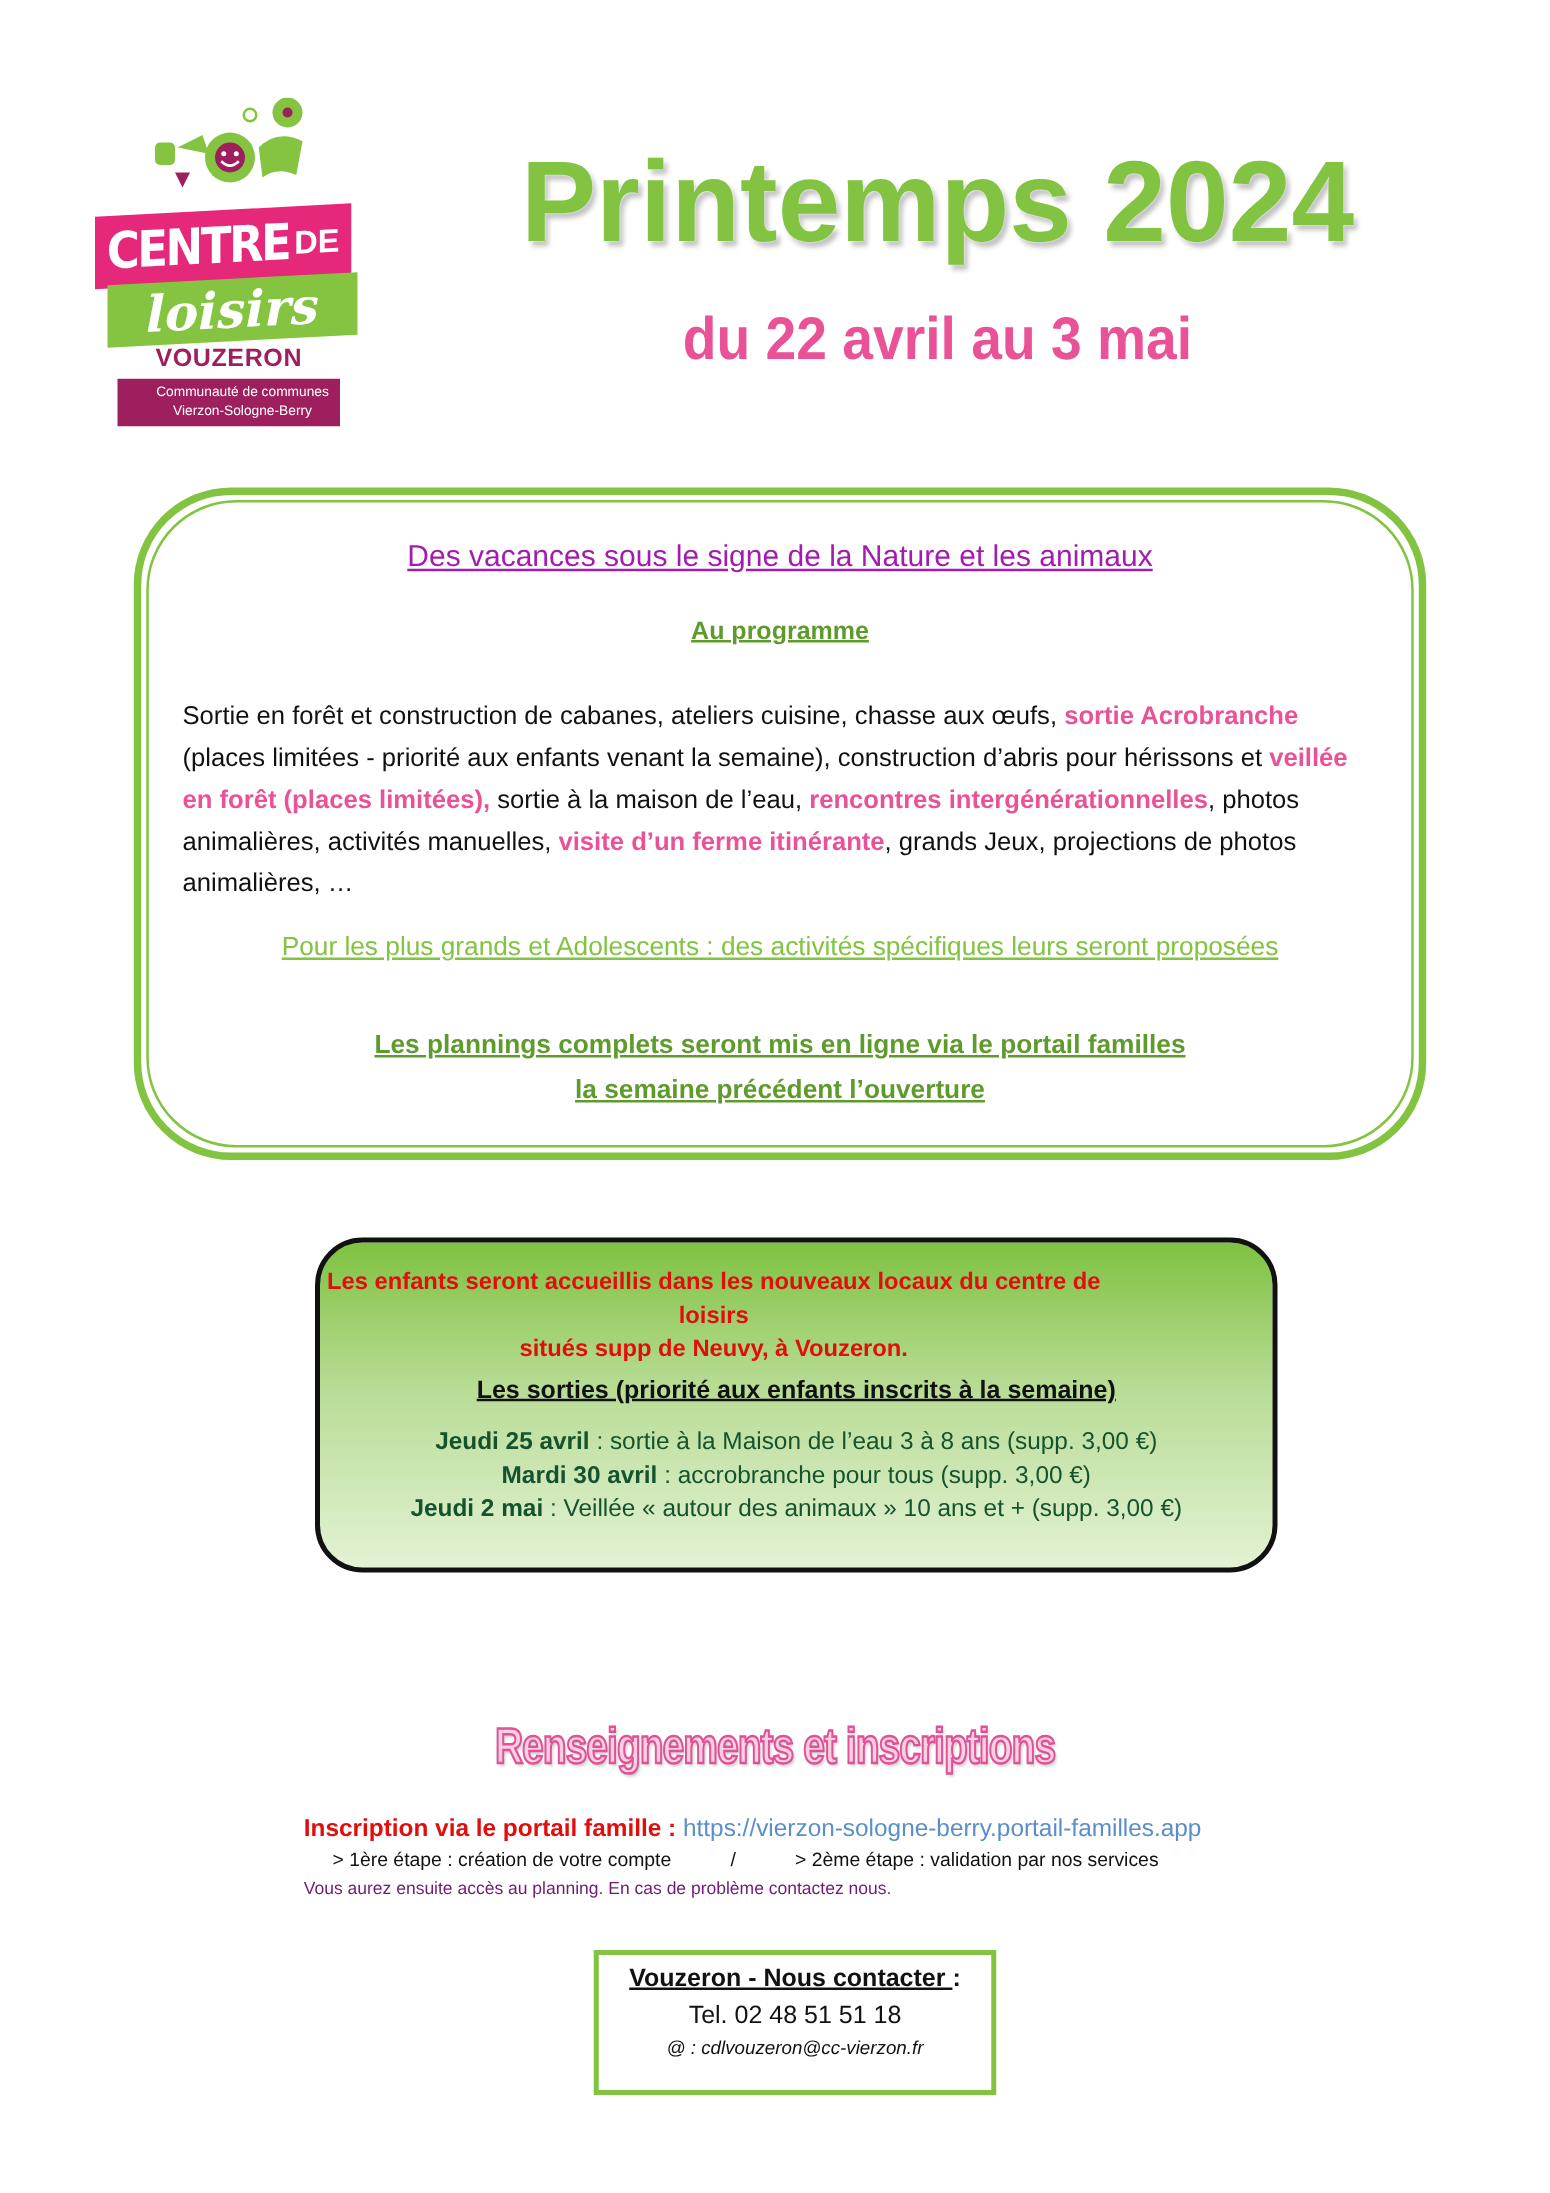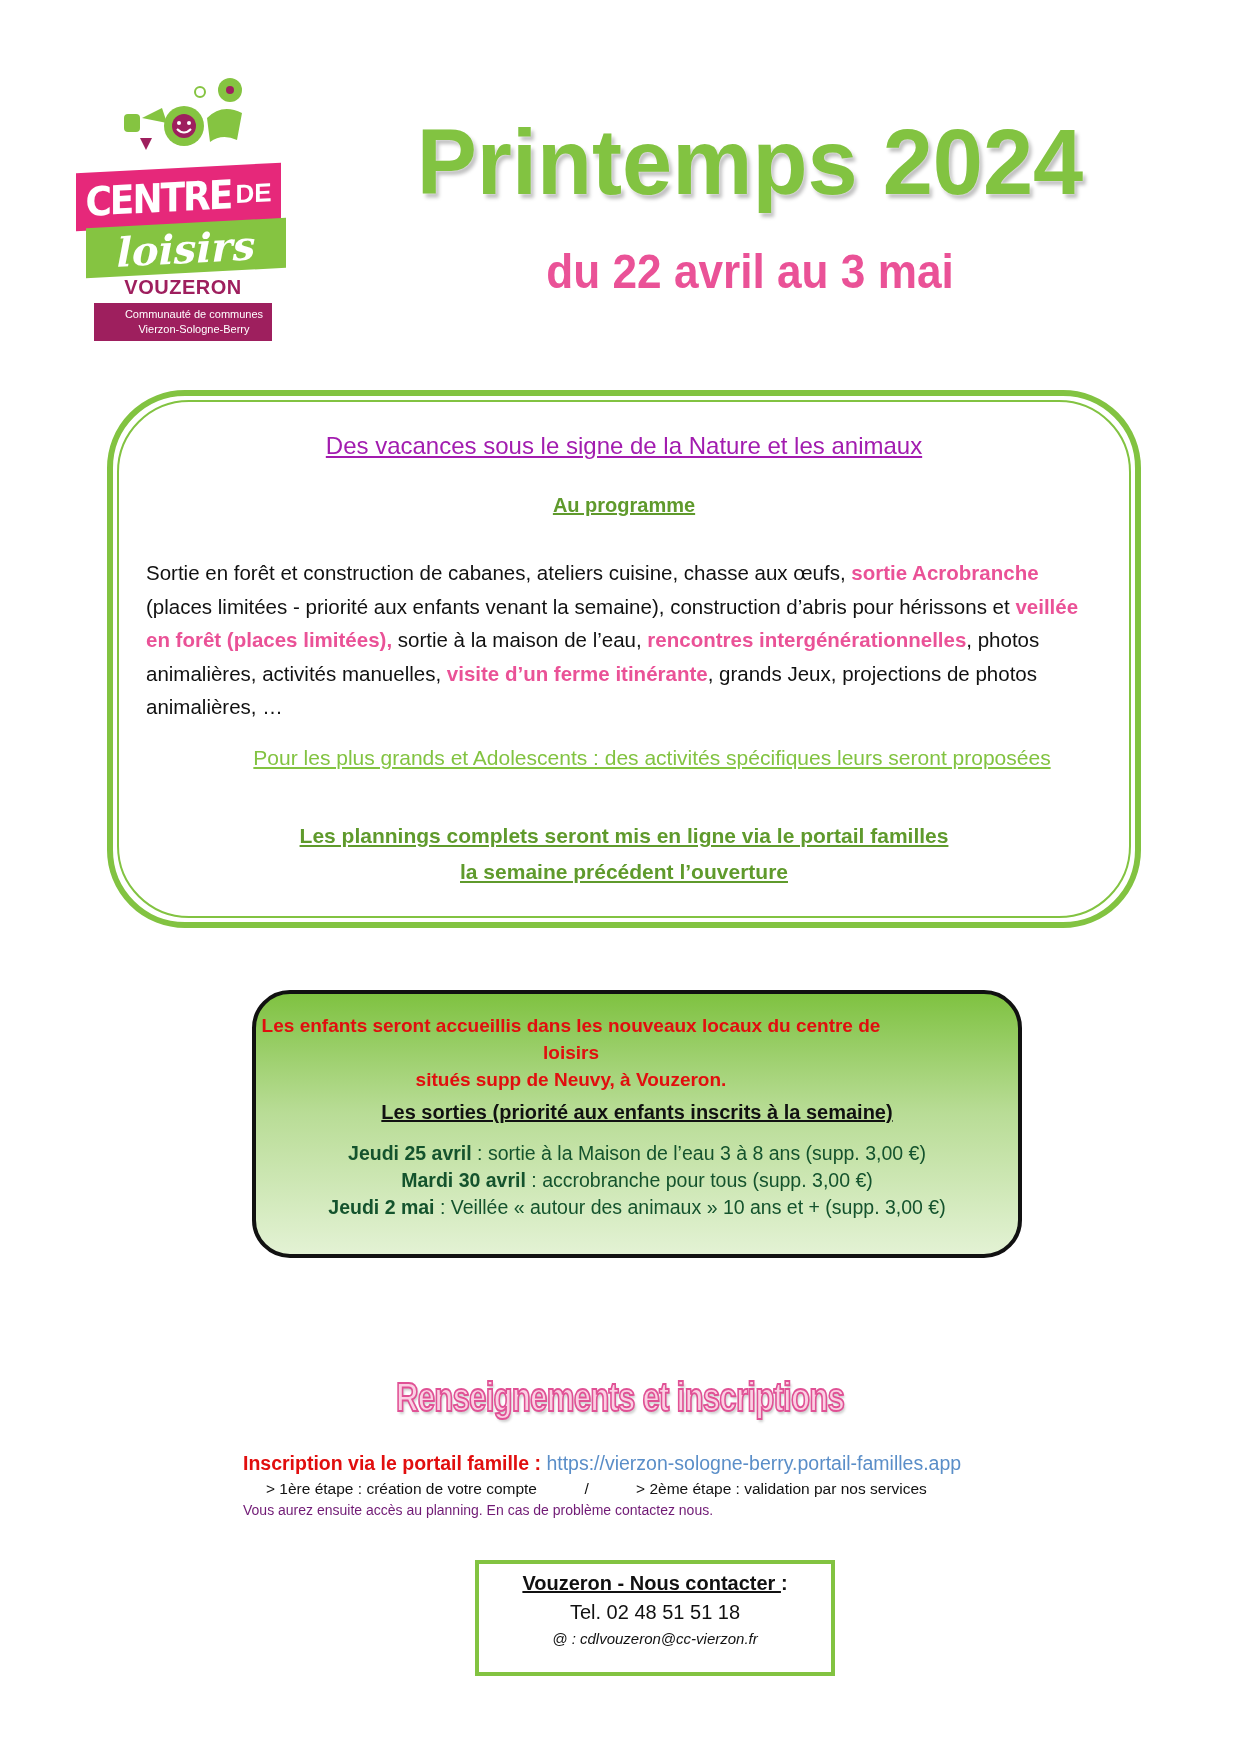--- a/index.html
+++ b/index.html
@@ -30,42 +30,42 @@
               color: #ea5297; transform: scaleX(0.92); }
 
   
   .box1 { left: 107px; top: 390px; width: 1034px; height: 538px; border: 6px solid #82c341;
           border-radius: 78px; box-sizing: border-box; }
   .box1::after { content:""; position:absolute; left:4px; top:4px; right:4px; bottom:4px; border: 2px solid #82c341; border-radius: 72px; }
   .box1-h1 { left: 107px; top: 432px; width: 1034px; text-align:center; color:#a21caf; font-size: 24px; text-decoration: underline; }
   .box1-h2 { left: 107px; top: 494px; width: 1034px; text-align:center; color:#5f9a2c; font-size: 20px; font-weight:bold; text-decoration: underline; }
   .box1-body { left: 146px; top: 556px; width: 950px; font-size: 20.5px; line-height: 33.5px; color:#111; }
   .pink { color:#ea5297; font-weight:bold; }
-  .box1-teen { left: 107px; top: 746px; width: 1034px; text-align:center; color:#82c341; font-size: 21px; text-decoration: underline; padding-left: 28px; }
+  .box1-teen { left: 107px; top: 746px; width: 1034px; text-align:center; color:#82c341; font-size: 21px; text-decoration: underline; }
   .box1-plan { left: 107px; top: 818px; width: 1034px; text-align:center; color:#5f9a2c; font-size: 21px; line-height: 36px; font-weight:bold; text-decoration: underline; }
 
   
   .box2 { left: 252px; top: 990px; width: 770px; height: 268px; border: 4px solid #111; border-radius: 38px;
           box-sizing: border-box; background: linear-gradient(to bottom, #7fc241 0%, #b8dc95 45%, #e3f2d4 100%); }
   .box2-red { left: 252px; top: 1012px; width: 638px; text-align:center; color:#e10e0e; font-weight:bold; font-size: 19px; line-height: 27px; }
   .box2-sorties { left: 252px; top: 1101px; width: 770px; text-align:center; font-weight:bold; font-size: 20px; color:#111; text-decoration: underline; }
   .box2-list { left: 252px; top: 1140px; width: 770px; text-align:center; font-size: 19.5px; line-height: 27px; color:#14532d; }
   .box2-list b { font-weight: bold; }
 
   
   .rens { left: 310px; top: 1375px; width: 620px; text-align:center; font-size: 40px; font-weight:bold; color:#fbd0e3;
           -webkit-text-stroke: 2px #e05195; text-shadow: 2px 3px 3px rgba(0,0,0,0.2); transform: scaleX(0.78); letter-spacing: -1px; }
   .insc { left: 243px; top: 1452px; width: 820px; font-size: 19.5px; }
   .insc-label { color:#e10e0e; font-weight:bold; }
   .insc-url { color:#5a8ec8; }
   .steps { left: 266px; top: 1480px; width: 780px; font-size: 15.5px; color:#111; white-space: pre; }
   .after { left: 243px; top: 1502px; width: 800px; font-size: 14px; color:#701a75; }
 
   
-  .contact { left: 475px; top: 1560px; width: 360px; height: 116px; border: 4px solid #82c341; box-sizing: border-box;
+  .contact { left: 475px; top: 1560px; width: 322px; height: 116px; border: 4px solid #82c341; box-sizing: border-box;
              text-align:center; }
   .contact-h { margin-top: 8px; font-size: 20px; font-weight:bold; }
   .contact-h u { text-decoration: underline; }
   .contact-tel { font-size: 20px; margin-top: 6px; }
   .contact-mail { font-size: 15px; font-style: italic; margin-top: 6px; }
 </style>
 </head>
 <body>
 
 <div class="abs logo">

